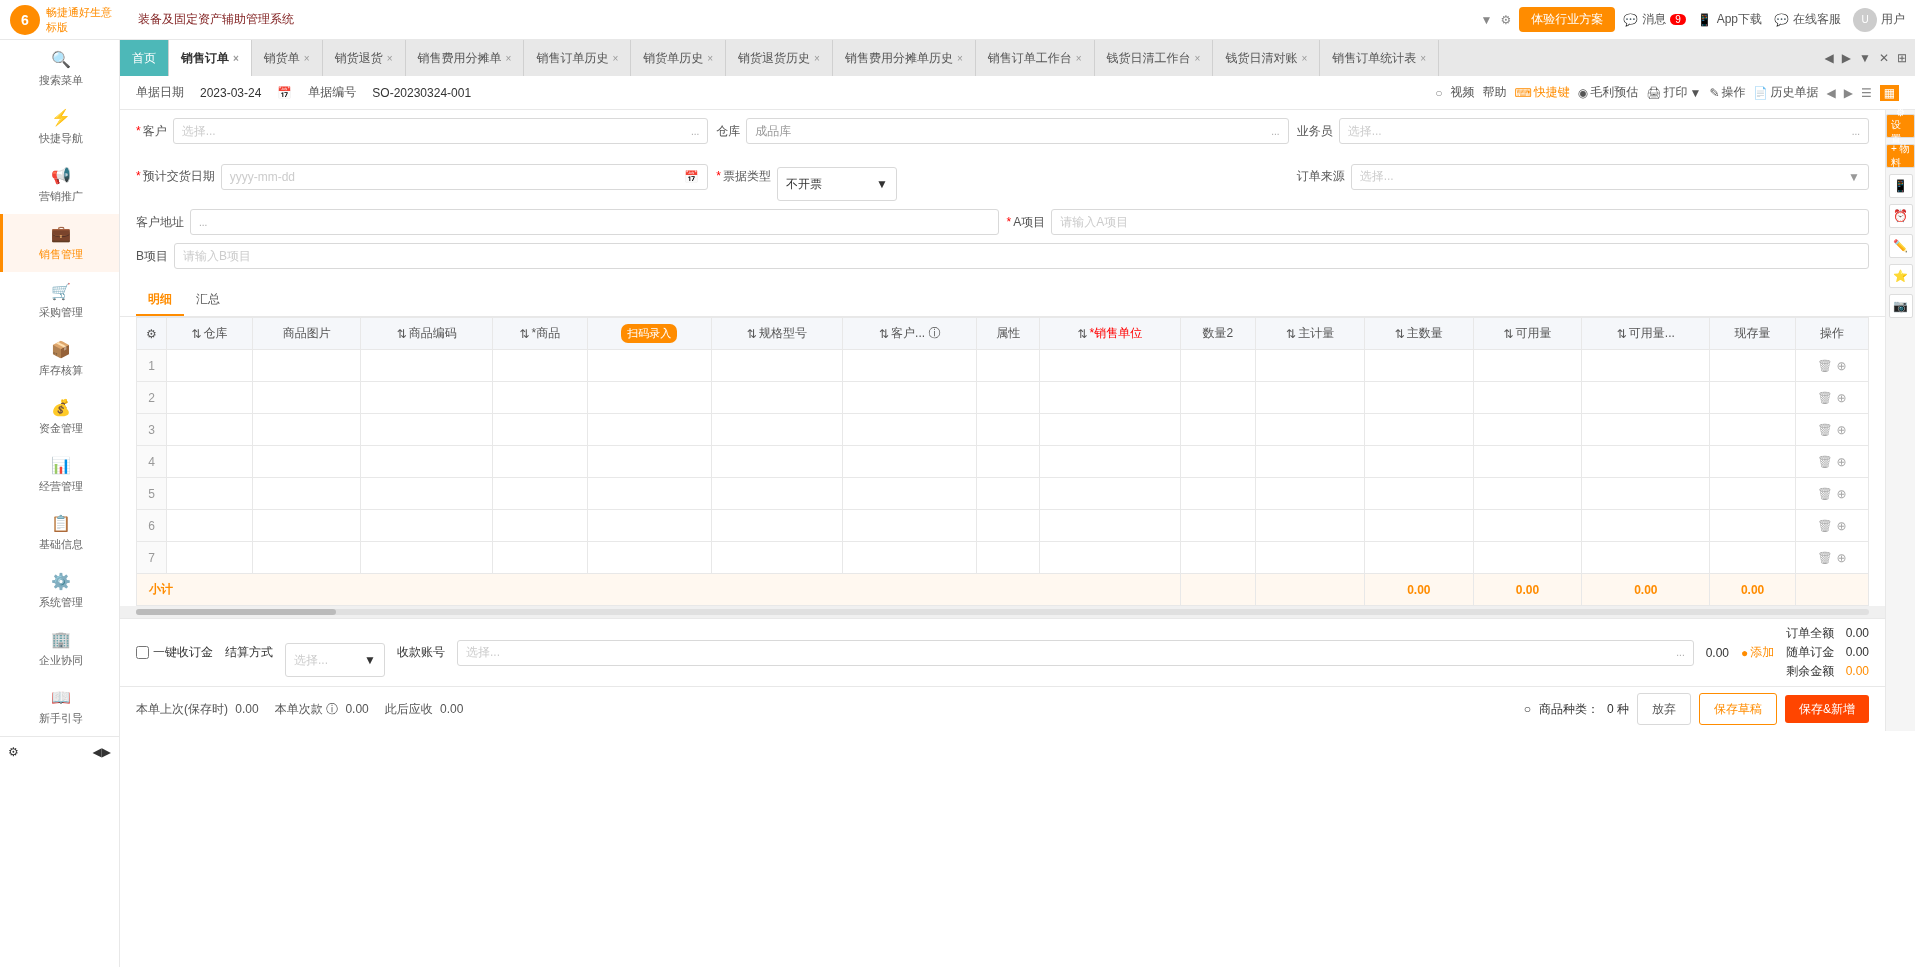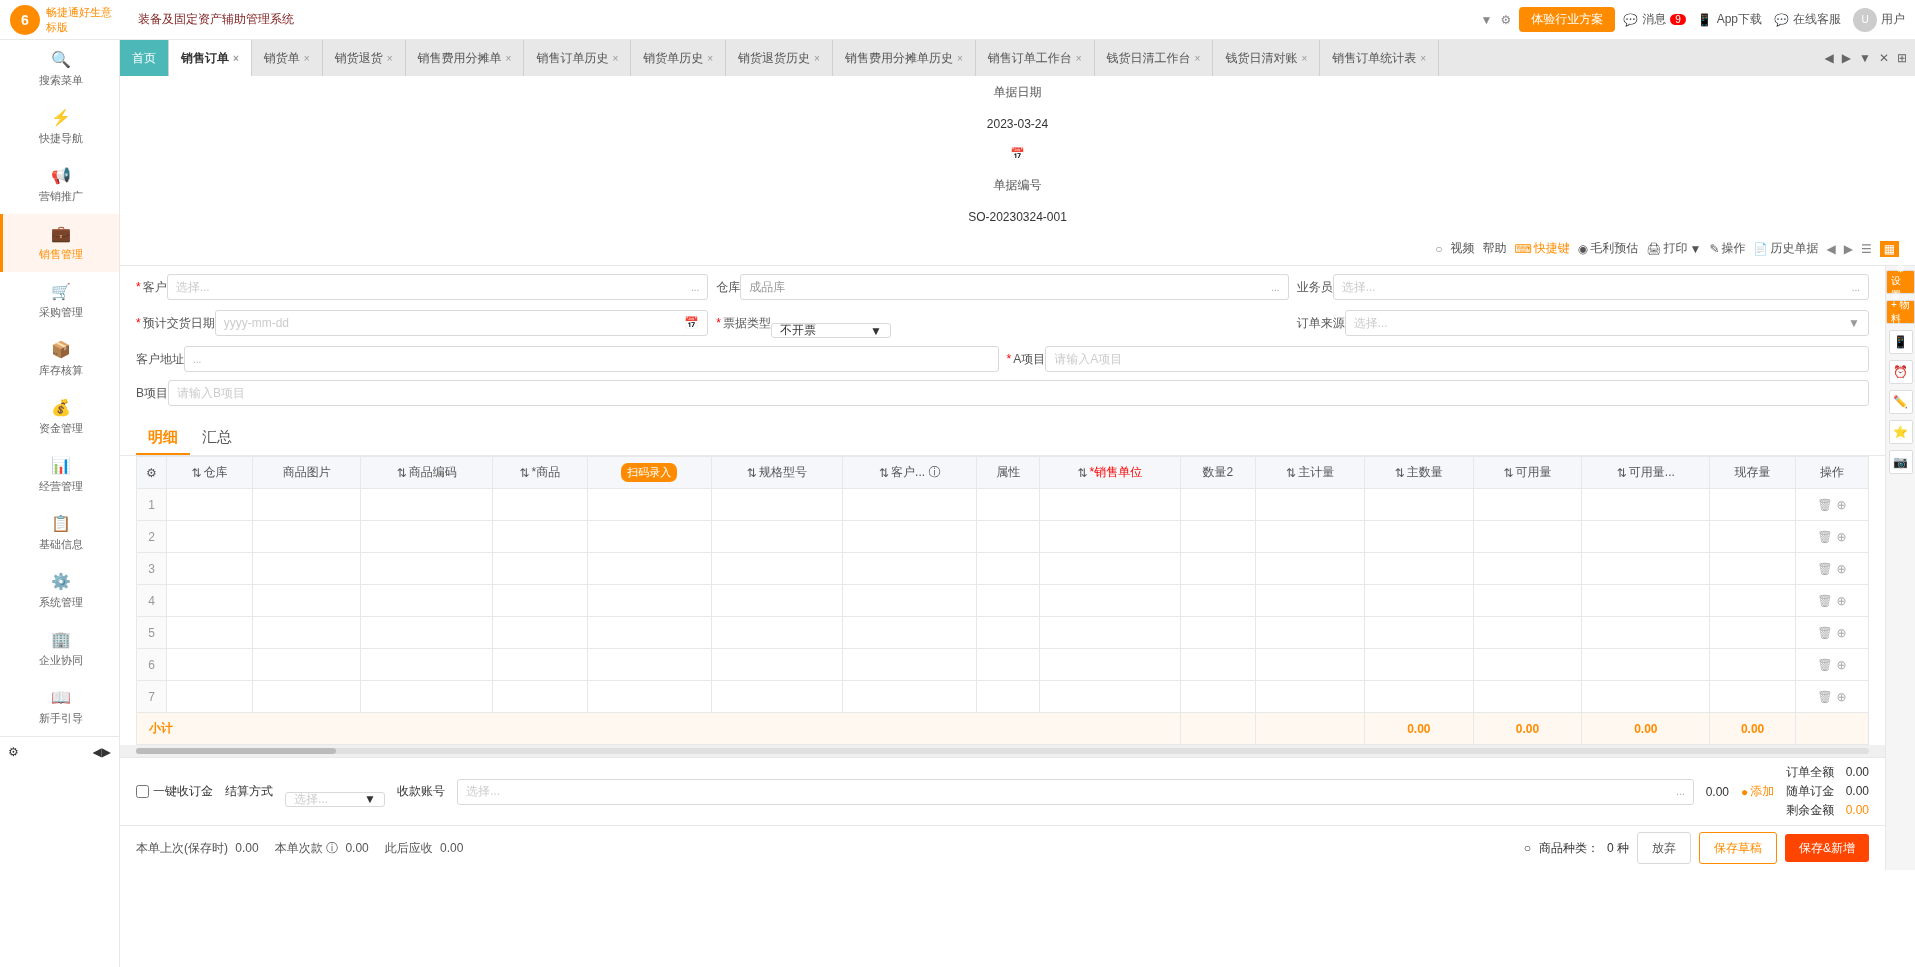--- a/index.html
+++ b/index.html
@@ -36,41 +36,41 @@
     .tab.active { background: #fff; color: #333; font-weight: bold; }
     .tab.home { background: #4db8b8; color: #fff; }
     .tab-close { font-size: 10px; color: #999; cursor: pointer; }
     .tab-bar-arrows { display: flex; align-items: center; padding: 0 4px; margin-left: auto; }
     .tab-arr-btn { cursor: pointer; padding: 2px 4px; color: #666; }
     
     
     .page-content { flex: 1; overflow-y: auto; background: #fff; padding: 0; }
     
     
-    .form-header { padding: 8px 16px; border-bottom: 1px solid #e8e8e8; display: flex; align-items: center; gap: 16px; flex-direction: column; }
+    .form-header { padding: 8px 16px; border-bottom: 1px solid #e8e8e8; display: flex; align-items: center; gap: 16px; }
     .form-header-right { margin-left: auto; display: flex; align-items: center; gap: 8px; }
     .form-label { color: #555; }
     .form-value { color: #333; }
     .icon-btn { cursor: pointer; color: #555; font-size: 12px; display: flex; align-items: center; gap: 2px; }
     .icon-btn.orange { color: #ff8c00; }
     
     
     .form-body { padding: 8px 16px; }
     .form-row { display: flex; align-items: center; margin-bottom: 8px; gap: 8px; }
-    .field-group { display: flex; align-items: center; flex: 1; gap: 0; }
+    .field-group { display: flex; align-items: center; flex: 1; gap: 6px; }
     .field-label { color: #555; white-space: nowrap; }
     .field-label.required::before { content: '*'; color: #f00; margin-right: 2px; }
     .field-input { border: 1px solid #d9d9d9; border-radius: 3px; padding: 3px 8px; color: #999; font-size: 12px; flex: 1; min-width: 80px; display: flex; align-items: center; justify-content: space-between; cursor: pointer; background: #fff; height: 26px; }
     .field-input.wide { min-width: 200px; }
     .more-dots { color: #aaa; font-size: 10px; }
-    .select-field { border: 1px solid #d9d9d9; border-radius: 3px; padding: 3px 8px; color: #333; font-size: 12px; background: #fff; height: 15px; display: flex; align-items: center; justify-content: space-between; min-width: 120px; cursor: pointer; margin-top: 15px; }
+    .select-field { border: 1px solid #d9d9d9; border-radius: 3px; padding: 3px 8px; color: #333; font-size: 12px; background: #fff; height: 34px; display: flex; align-items: center; justify-content: space-between; min-width: 120px; cursor: pointer; margin-top: 15px; }
     
     
     .form-tabs { display: flex; border-bottom: 1px solid #e8e8e8; padding: 0 16px; }
-    .form-tab { padding: 6px 12px; cursor: pointer; font-size: 15px; color: #555; border-bottom: 2px solid transparent; }
+    .form-tab { padding: 6px 12px; cursor: pointer; font-size: 12px; color: #555; border-bottom: 2px solid transparent; }
     .form-tab.active { color: #ff8c00; border-bottom: 2px solid #ff8c00; font-weight: bold; }
     
     
     .data-table { width: 100%; border-collapse: collapse; font-size: 12px; }
     .data-table th { background: #f5f7fa; border: 1px solid #e8e8e8; padding: 6px 4px; text-align: center; color: #555; white-space: nowrap; font-weight: normal; }
     .data-table td { border: 1px solid #e8e8e8; padding: 4px; text-align: center; color: #333; height: 32px; }
     .data-table td.row-num { color: #999; background: #fafafa; width: 30px; }
     .table-container { overflow-x: auto; padding: 0 16px; }
     .th-sort { display: flex; align-items: center; justify-content: center; gap: 2px; cursor: pointer; }
     

